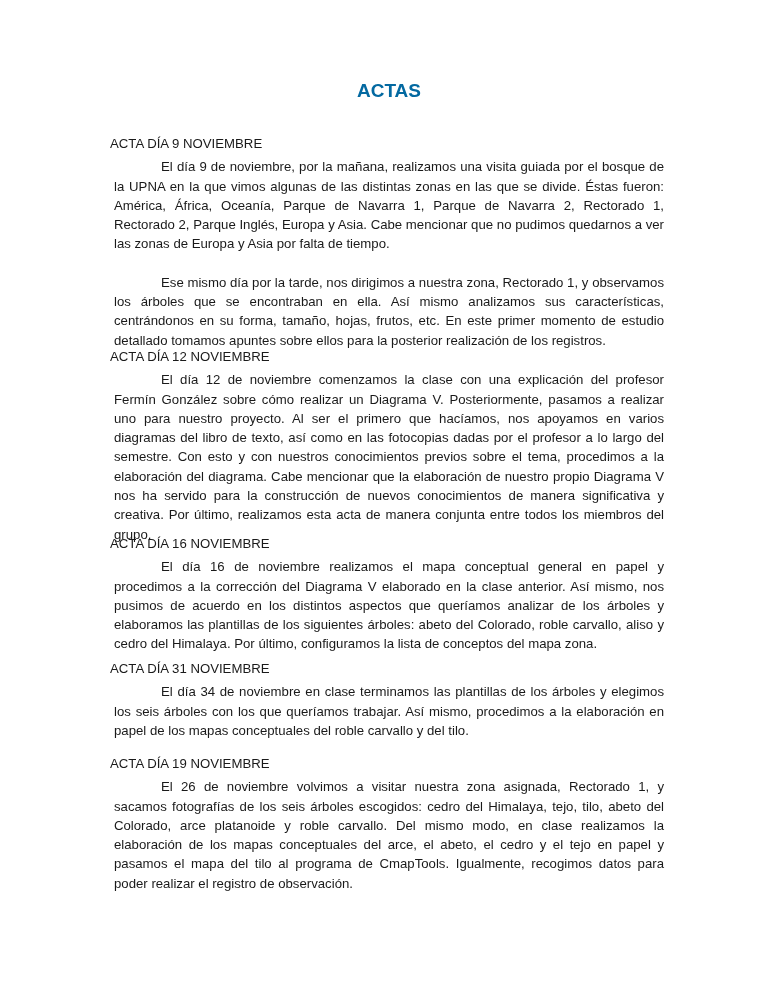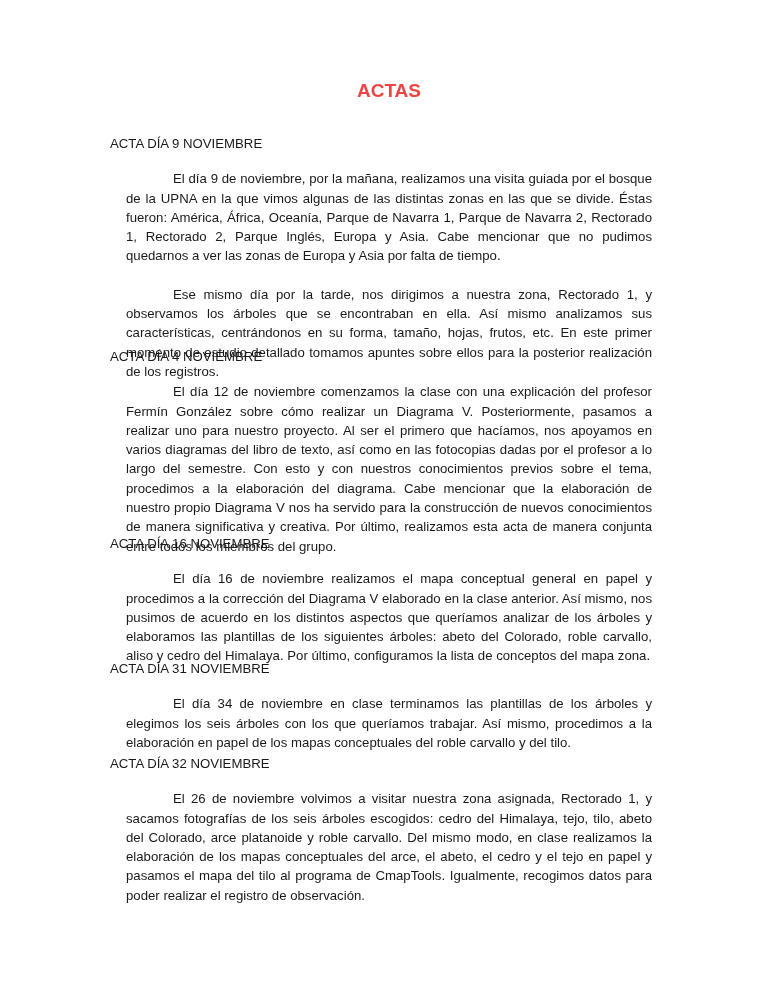--- a/index.html
+++ b/index.html
@@ -5,50 +5,50 @@
     html, body { margin: 0; padding: 0; background: #ffffff; }
     body { width: 768px; height: 994px; position: relative; overflow: hidden; }
     .page {
       position: absolute; left: 110px; top: 0; width: 558px;
       font-family: "Liberation Sans", sans-serif;
       color: #1a1a1a; font-size: 13.2px; line-height: 19.3px;
     }
     .title {
       position: absolute; left: 0; width: 558px; top: 79px;
       text-align: center; font-weight: bold; font-size: 19px; line-height: 24px;
-      color: #ef4444;
+      color: #0369a1;
     }
     .section { position: absolute; left: 0; width: 558px; }
     .heading { margin: 0; font-weight: normal; }
-    .para { margin: 16px; text-align: justify; text-indent: 47px; }
+    .para { margin: 4px; text-align: justify; text-indent: 47px; }
   </style>
 </head>
 <body>
 
 <div class="page">
   <div class="title">ACTAS</div>
 
   <div class="section" style="top:134px;">
     <p class="heading">ACTA DÍA 9 NOVIEMBRE</p>
     <p class="para">El día 9 de noviembre, por la mañana, realizamos una visita guiada por el bosque de la UPNA en la que vimos algunas de las distintas zonas en las que se divide. Éstas fueron: América, África, Oceanía, Parque de Navarra 1, Parque de Navarra 2, Rectorado 1, Rectorado 2, Parque Inglés, Europa y Asia. Cabe mencionar que no pudimos quedarnos a ver las zonas de Europa y Asia por falta de tiempo.</p>
     <p class="para" style="margin-top:19px;">Ese mismo día por la tarde, nos dirigimos a nuestra zona, Rectorado 1, y observamos los árboles que se encontraban en ella. Así mismo analizamos sus características, centrándonos en su forma, tamaño, hojas, frutos, etc. En este primer momento de estudio detallado tomamos apuntes sobre ellos para la posterior realización de los registros.</p>
   </div>
 
   <div class="section" style="top:347px;">
-    <p class="heading">ACTA DÍA 4 NOVIEMBRE</p>
+    <p class="heading">ACTA DÍA 12 NOVIEMBRE</p>
     <p class="para">El día 12 de noviembre comenzamos la clase con una explicación del profesor Fermín González sobre cómo realizar un Diagrama V. Posteriormente, pasamos a realizar uno para nuestro proyecto. Al ser el primero que hacíamos, nos apoyamos en varios diagramas del libro de texto, así como en las fotocopias dadas por el profesor a lo largo del semestre. Con esto y con nuestros conocimientos previos sobre el tema, procedimos a la elaboración del diagrama. Cabe mencionar que la elaboración de nuestro propio Diagrama V nos ha servido para la construcción de nuevos conocimientos de manera significativa y creativa. Por último, realizamos esta acta de manera conjunta entre todos los miembros del grupo.</p>
   </div>
 
   <div class="section" style="top:534px;">
     <p class="heading">ACTA DÍA 16 NOVIEMBRE</p>
     <p class="para">El día 16 de noviembre realizamos el mapa conceptual general en papel y procedimos a la corrección del Diagrama V elaborado en la clase anterior. Así mismo, nos pusimos de acuerdo en los distintos aspectos que queríamos analizar de los árboles y elaboramos las plantillas de los siguientes árboles: abeto del Colorado, roble carvallo, aliso y cedro del Himalaya. Por último, configuramos la lista de conceptos del mapa zona.</p>
   </div>
 
   <div class="section" style="top:659px;">
     <p class="heading">ACTA DÍA 31 NOVIEMBRE</p>
     <p class="para">El día 34 de noviembre en clase terminamos las plantillas de los árboles y elegimos los seis árboles con los que queríamos trabajar. Así mismo, procedimos a la elaboración en papel de los mapas conceptuales del roble carvallo y del tilo.</p>
   </div>
 
   <div class="section" style="top:754px;">
-    <p class="heading">ACTA DÍA 32 NOVIEMBRE</p>
+    <p class="heading">ACTA DÍA 19 NOVIEMBRE</p>
     <p class="para">El 26 de noviembre volvimos a visitar nuestra zona asignada, Rectorado 1, y sacamos fotografías de los seis árboles escogidos: cedro del Himalaya, tejo, tilo, abeto del Colorado, arce platanoide y roble carvallo. Del mismo modo, en clase realizamos la elaboración de los mapas conceptuales del arce, el abeto, el cedro y el tejo en papel y pasamos el mapa del tilo al programa de CmapTools. Igualmente, recogimos datos para poder realizar el registro de observación.</p>
   </div>
 </div>
 
 </body></html>

